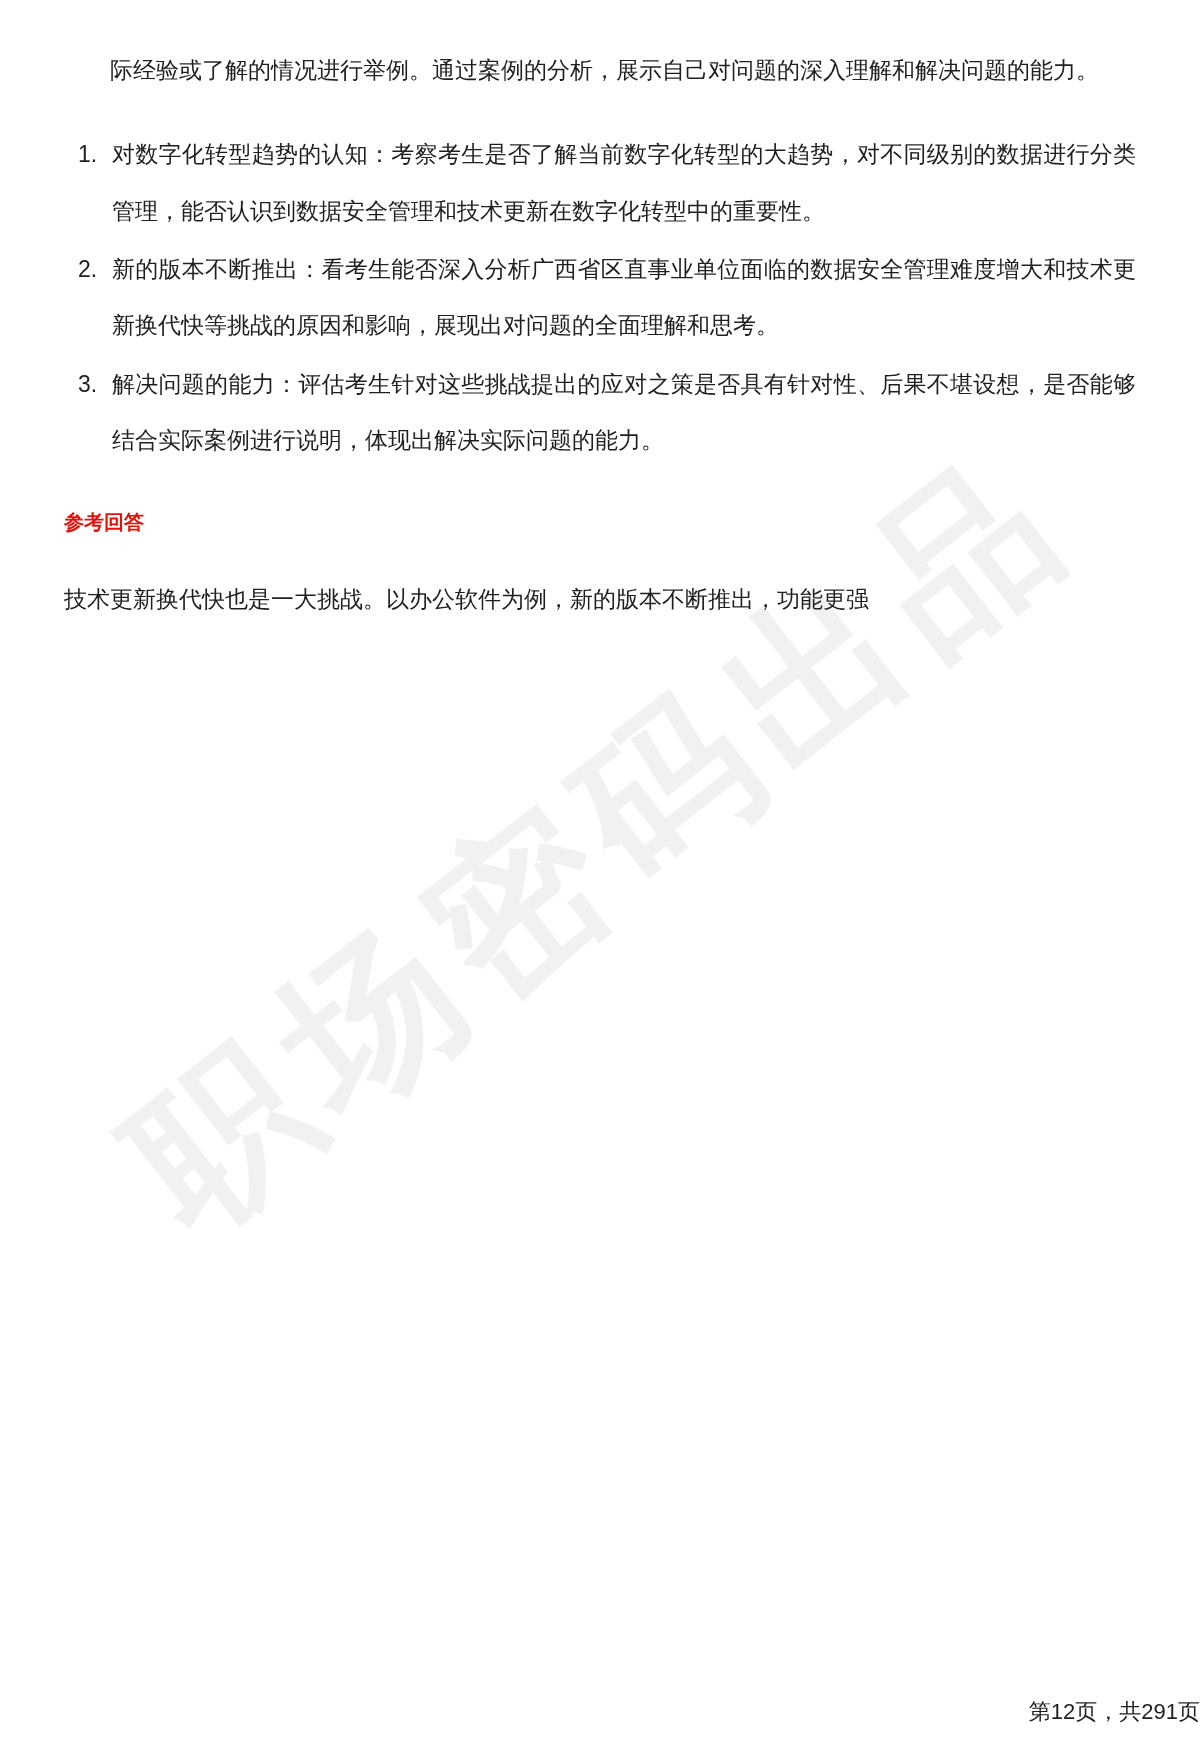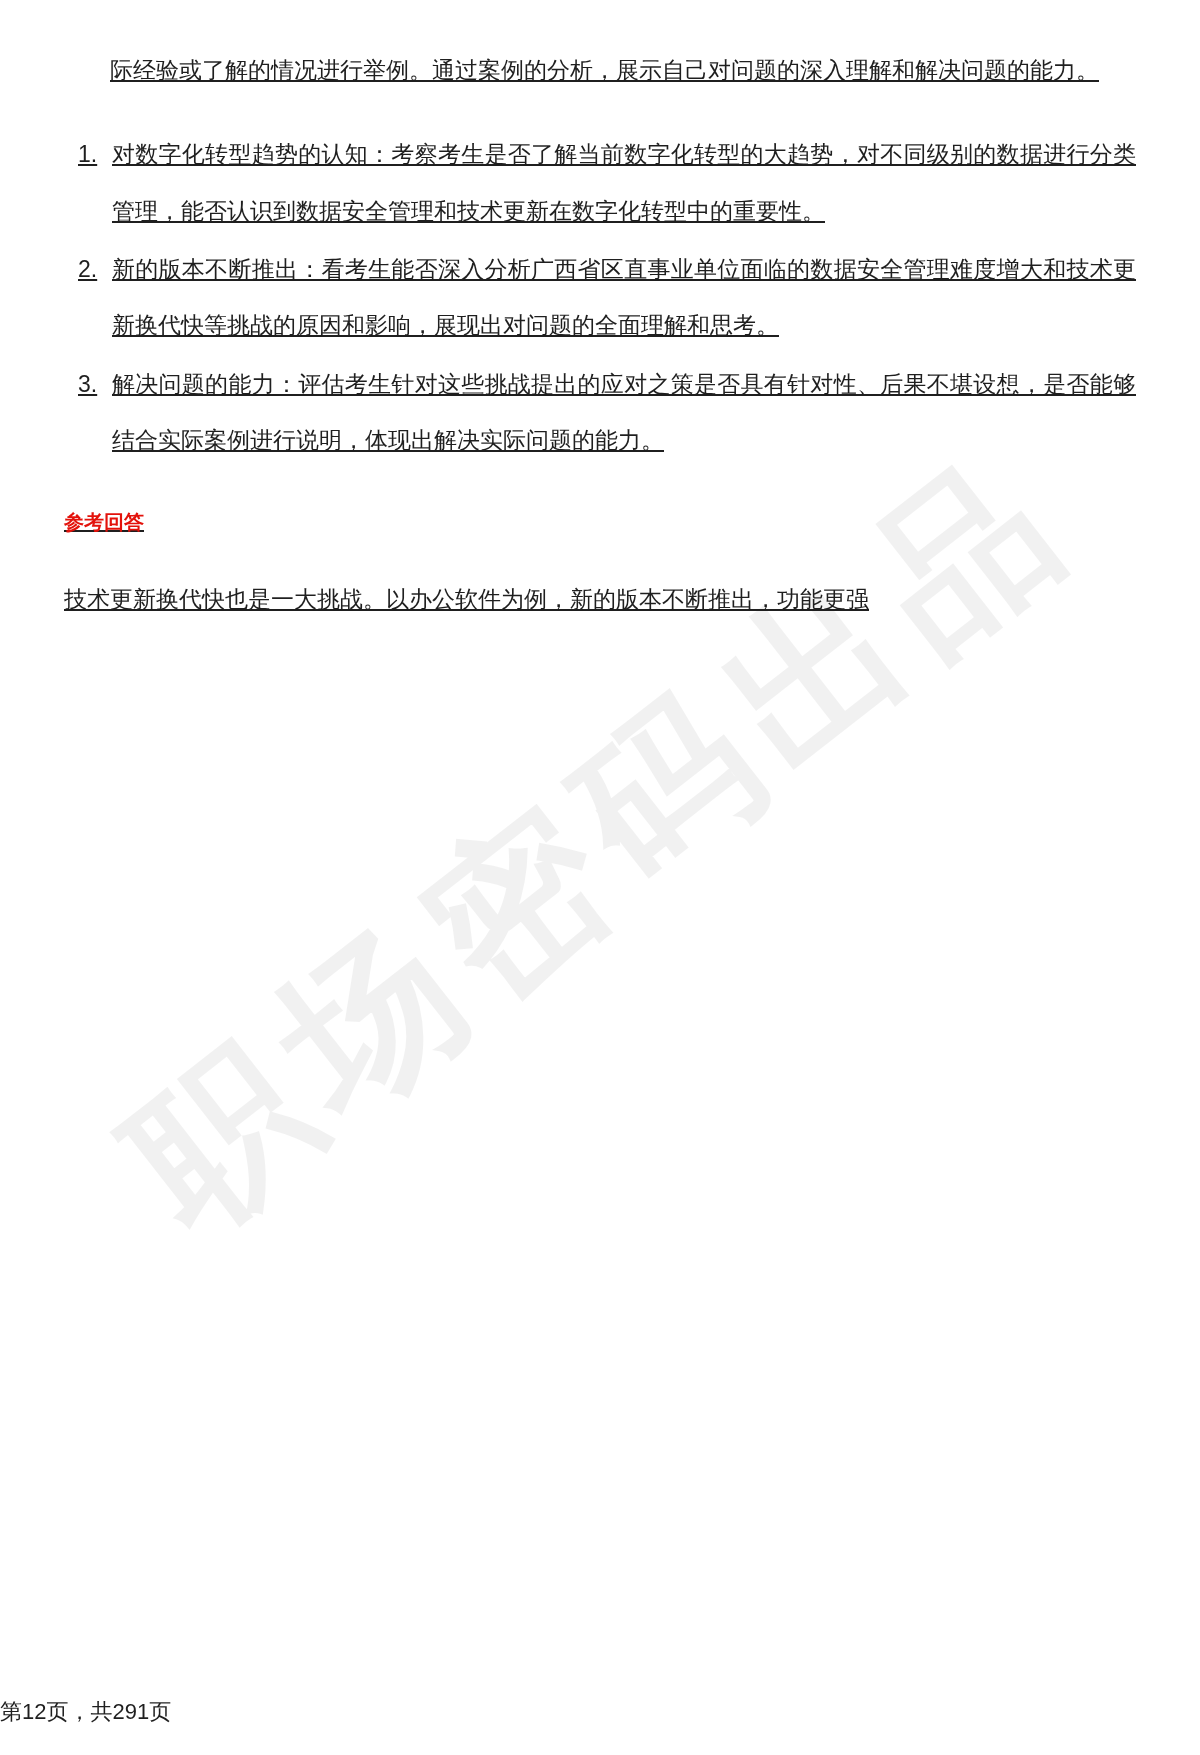--- a/index.html
+++ b/index.html
@@ -31,21 +31,20 @@
     pointer-events: none;
     user-select: none;
   }
   .content {
     position: relative;
     z-index: 1;
     padding: 42px 64px 0 64px;
     font-size: 23px;
     line-height: 2.45;
     text-align: justify;
-    text-decoration: underline;
   }
   .continuation {
     margin-left: 46px;
     margin-bottom: 28px;
   }
   .section-title {
     margin-bottom: 26px;
   }
   .point-list {
     margin-bottom: 30px;
@@ -71,21 +70,21 @@
     margin-bottom: 24px;
   }
   .answer-para {
     margin-bottom: 32px;
   }
   .footer {
     position: absolute;
     left: 0;
     right: 0;
     bottom: 28px;
-    text-align: left;
+    text-align: right;
     font-size: 22px;
     color: #1f1f1f;
     z-index: 1;
   }
 </style>
 </head>
 <body>
 
 <div class="page">
 

